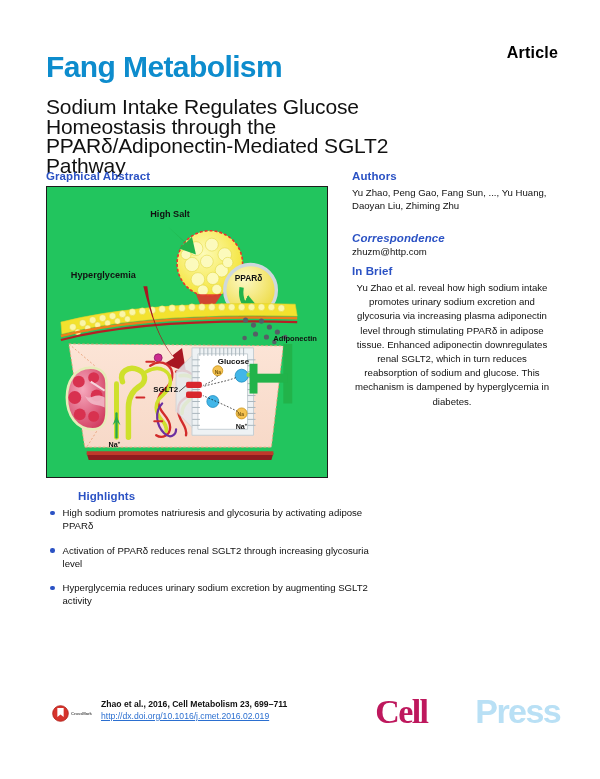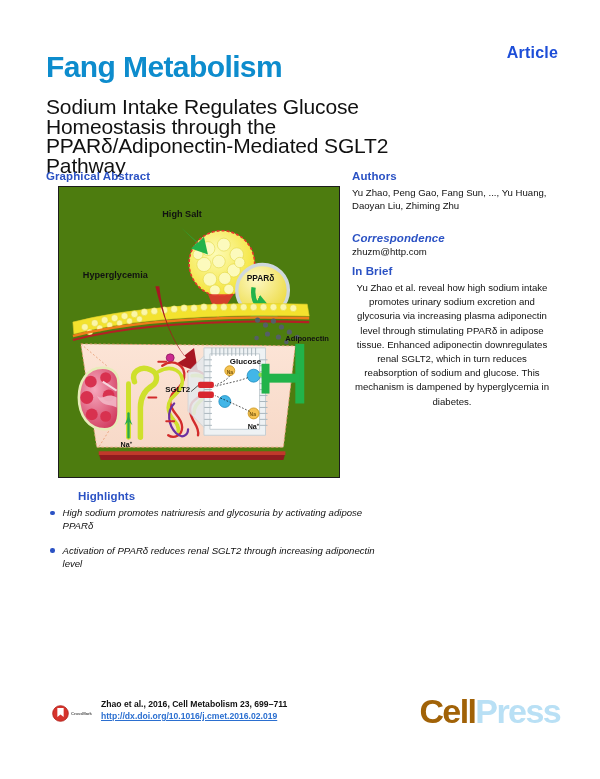--- a/index.html
+++ b/index.html
@@ -22,21 +22,21 @@
     background: #fff;
   }
 
   
   .article-tag {
     position: absolute;
     right: 42px;
     top: 44px;
     font-size: 16px;
     font-weight: bold;
-    color: #1d4ed8;
+    color: #000000;
     letter-spacing: 0.2px;
   }
   .masthead {
     position: absolute;
     left: 46px;
     top: 52px;
     font-size: 30px;
     font-weight: bold;
     color: #0d8ccd;
     letter-spacing: -0.6px;
@@ -77,43 +77,42 @@
     color: #111;
     font-weight: normal;
   }
   #authors-list { top: 186px; }
   #corr-email   { top: 245px; }
   #inbrief-body { top: 281px; line-height: 14.2px; text-align: center; }
 
   
   .ga-box {
     position: absolute;
-    left: 58px;
+    left: 46px;
     top: 186px;
     width: 282px;
     height: 292px;
     border: 1.4px solid #1c1c1c;
-    background: #4d7c0f;
+    background: #22c55e;
     box-sizing: border-box;
     overflow: hidden;
   }
   .ga-svg { display:block; width:100%; height:100%; }
 
   
   .hl-list {
     position: absolute;
     left: 46px;
     top: 506px;
     width: 330px;
   }
   .hl-item {
     display: flex;
     align-items: flex-start;
     margin-bottom: 11.5px;
-    font-style: italic;
   }
   .hl-bullet {
     flex: 0 0 auto;
     width: 4.5px; height: 4.5px;
     border-radius: 50%;
     background: #2b52c4;
     margin: 4.5px 8px 0 4px;
   }
   .hl-text {
     font-size: 9.6px;
@@ -142,34 +141,34 @@
     position: absolute;
     left: 101px;
     top: 699px;
     font-size: 8.6px;
     line-height: 11.6px;
     color: #111;
     font-weight: bold;
   }
   .cite .doi {
     color: #2b6fd0;
-    font-weight: bold;
+    font-weight: normal;
     text-decoration: underline;
   }
   .cellpress {
     position: absolute;
     right: 40px;
     top: 694px;
     font-size: 34px;
     font-weight: bold;
     letter-spacing: -1.6px;
     line-height: 1;
   }
-  .cp-cell  { color: #a16207; }
-  .cp-press { color: #b9e0f5; }
+  .cp-cell  { color: #be185d; font-family: Liberation Serif, serif; }
+  .cp-press { color: #b9e0f5; padding-left: 48px; }
 
   
   .dg { font-family: "Liberation Sans", sans-serif; font-weight: bold; }
 </style>
 </head>
 <body>
 
 <div class="page">
 
   <div class="article-tag">Article</div>
@@ -435,21 +434,25 @@
   <div class="right-text" id="inbrief-body">Yu Zhao et al. reveal how high sodium intake promotes urinary sodium excretion and glycosuria via increasing plasma adiponectin level through stimulating PPARδ in adipose tissue. Enhanced adiponectin downregulates renal SGLT2, which in turn reduces reabsorption of sodium and glucose. This mechanism is dampened by hyperglycemia in diabetes.</div>
 
   <div class="sec-head" id="highlights-heading">Highlights</div>
   <div class="hl-list">
     <div class="hl-item">
       <span class="hl-bullet"></span>
       <span class="hl-text">High sodium promotes natriuresis and glycosuria by activating adipose PPARδ</span>
     </div>
     <div class="hl-item">
       <span class="hl-bullet"></span>
-      <span class="hl-text">Activation of PPARδ reduces renal SGLT2 through increasing adiponectin level</span>
+      <span class="hl-text">Activation of PPARδ reduces renal SGLT2 through increasing glycosuria level</span>
+    </div>
+    <div class="hl-item">
+      <span class="hl-bullet"></span>
+      <span class="hl-text">Hyperglycemia reduces urinary sodium excretion by augmenting SGLT2 activity</span>
     </div>
   </div>
 
   <svg class="crossmark" viewBox="0 0 20 20" xmlns="http://www.w3.org/2000/svg">
     <circle cx="10" cy="10" r="9.2" fill="#d6332b"></circle>
     <path d="M6.3,3.4 L13.7,3.4 L13.7,14.2 L10,11.2 L6.3,14.2 Z" fill="#ffffff"></path>
     <circle cx="10" cy="10" r="9.2" fill="none" stroke="#b0241d" stroke-width="1"></circle>
   </svg>
   <div class="crossmark-label">CrossMark</div>
 

